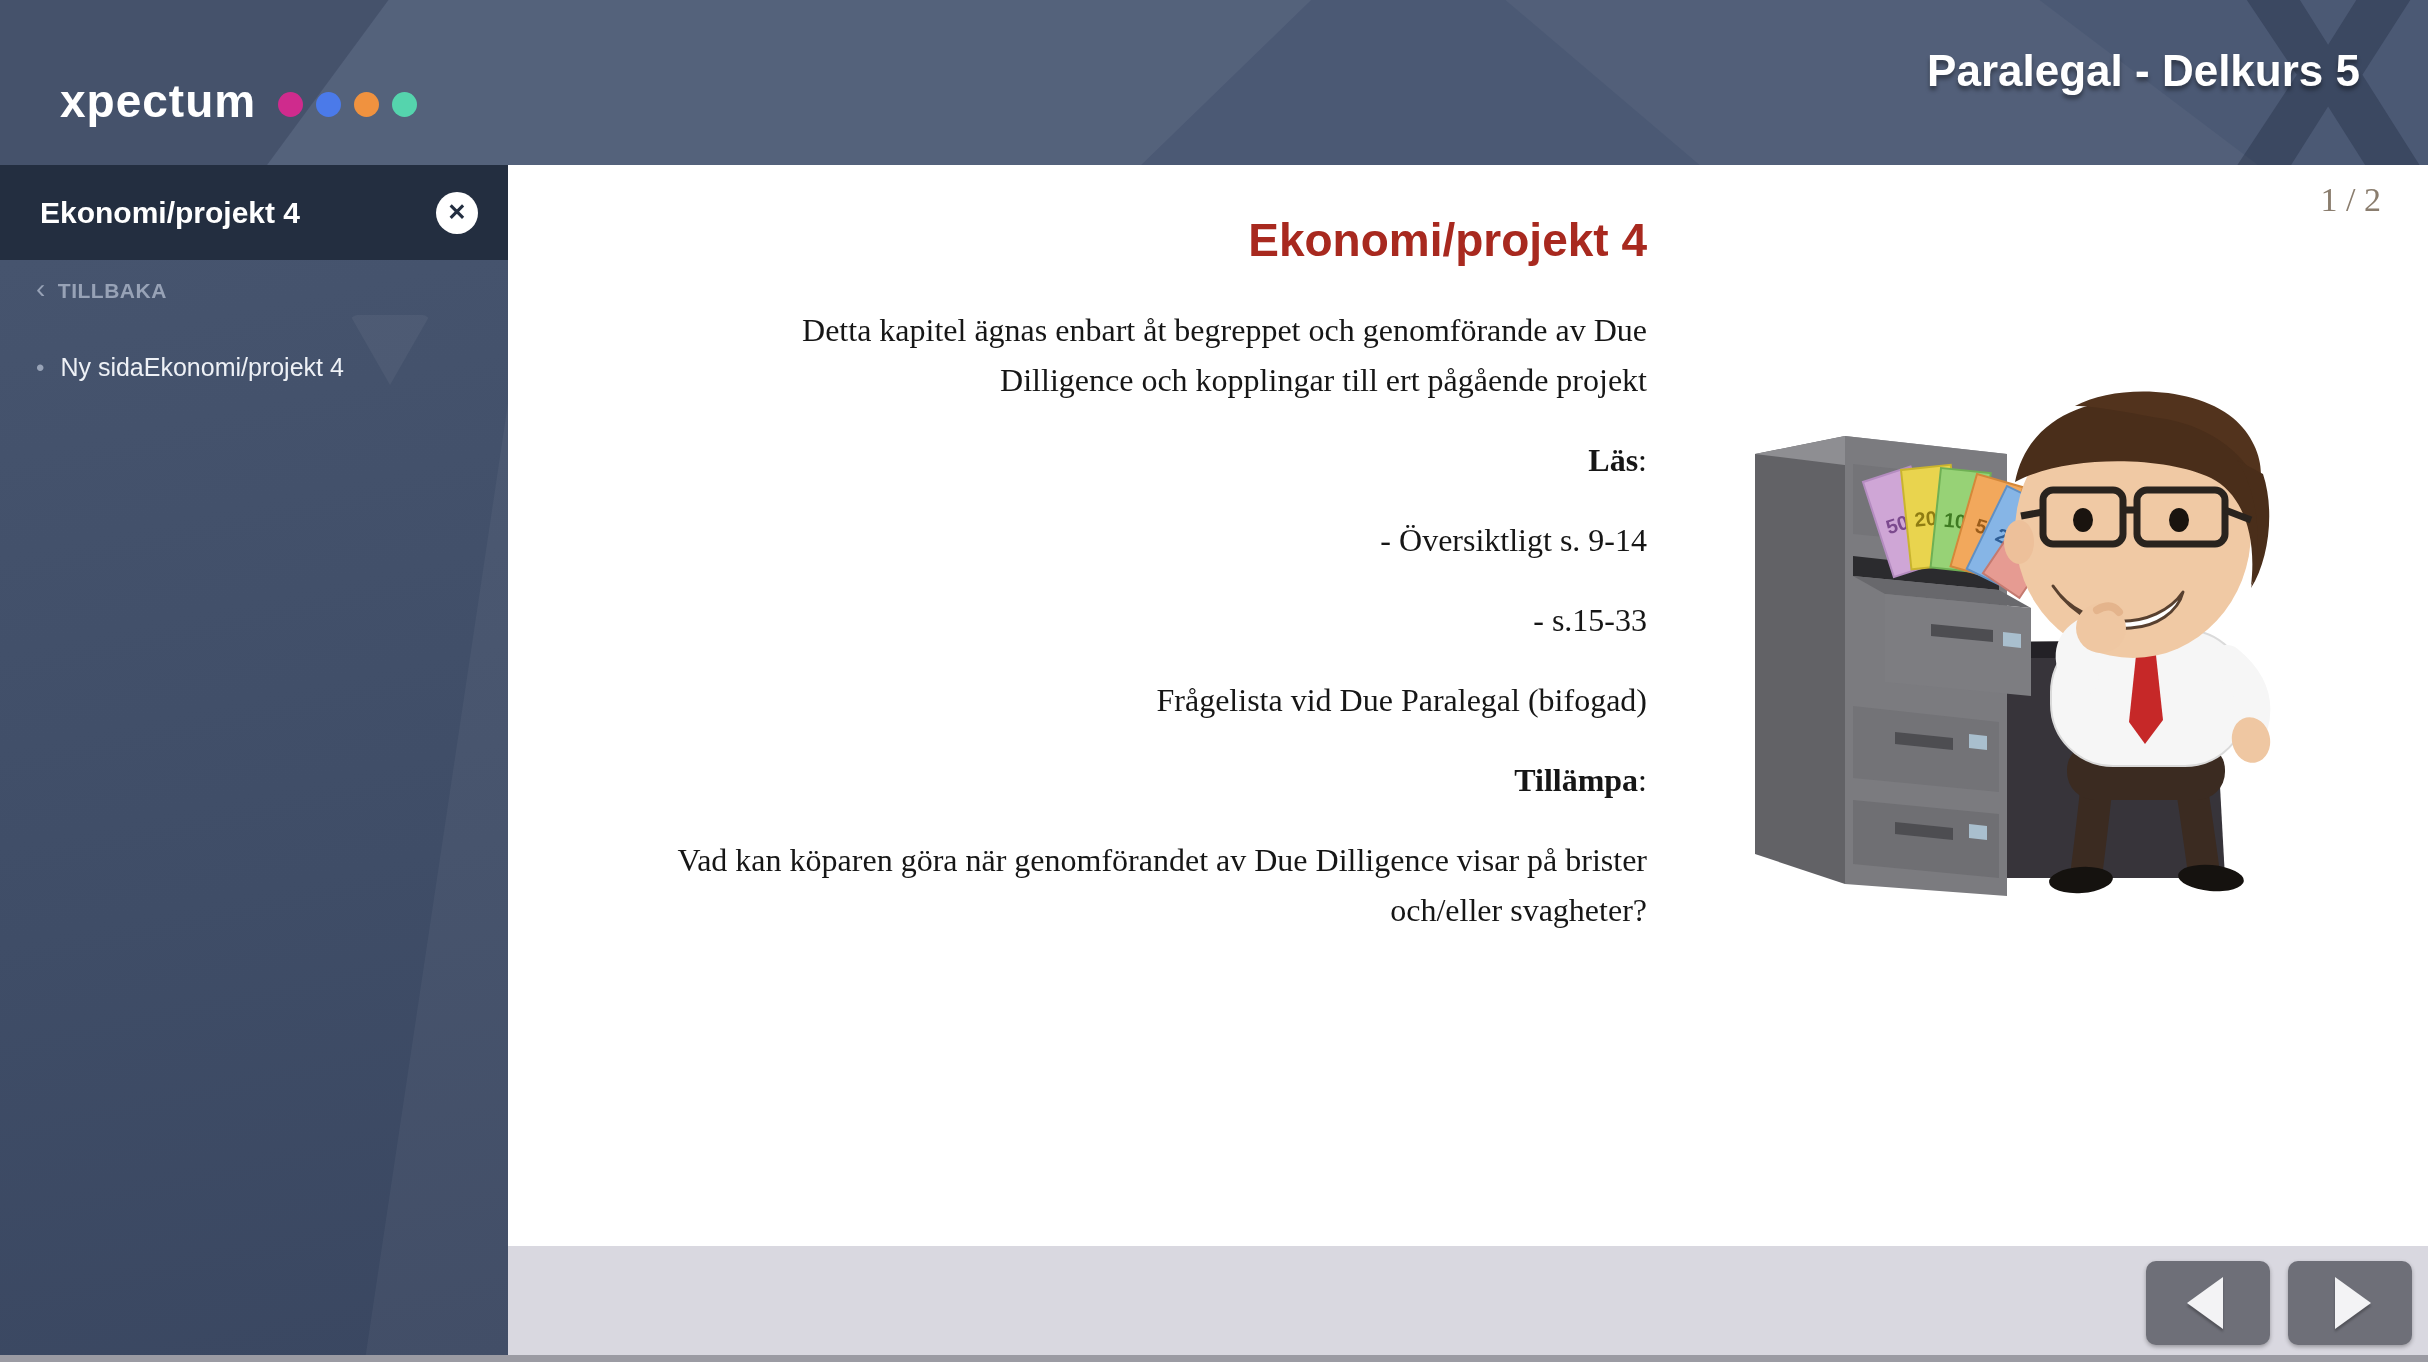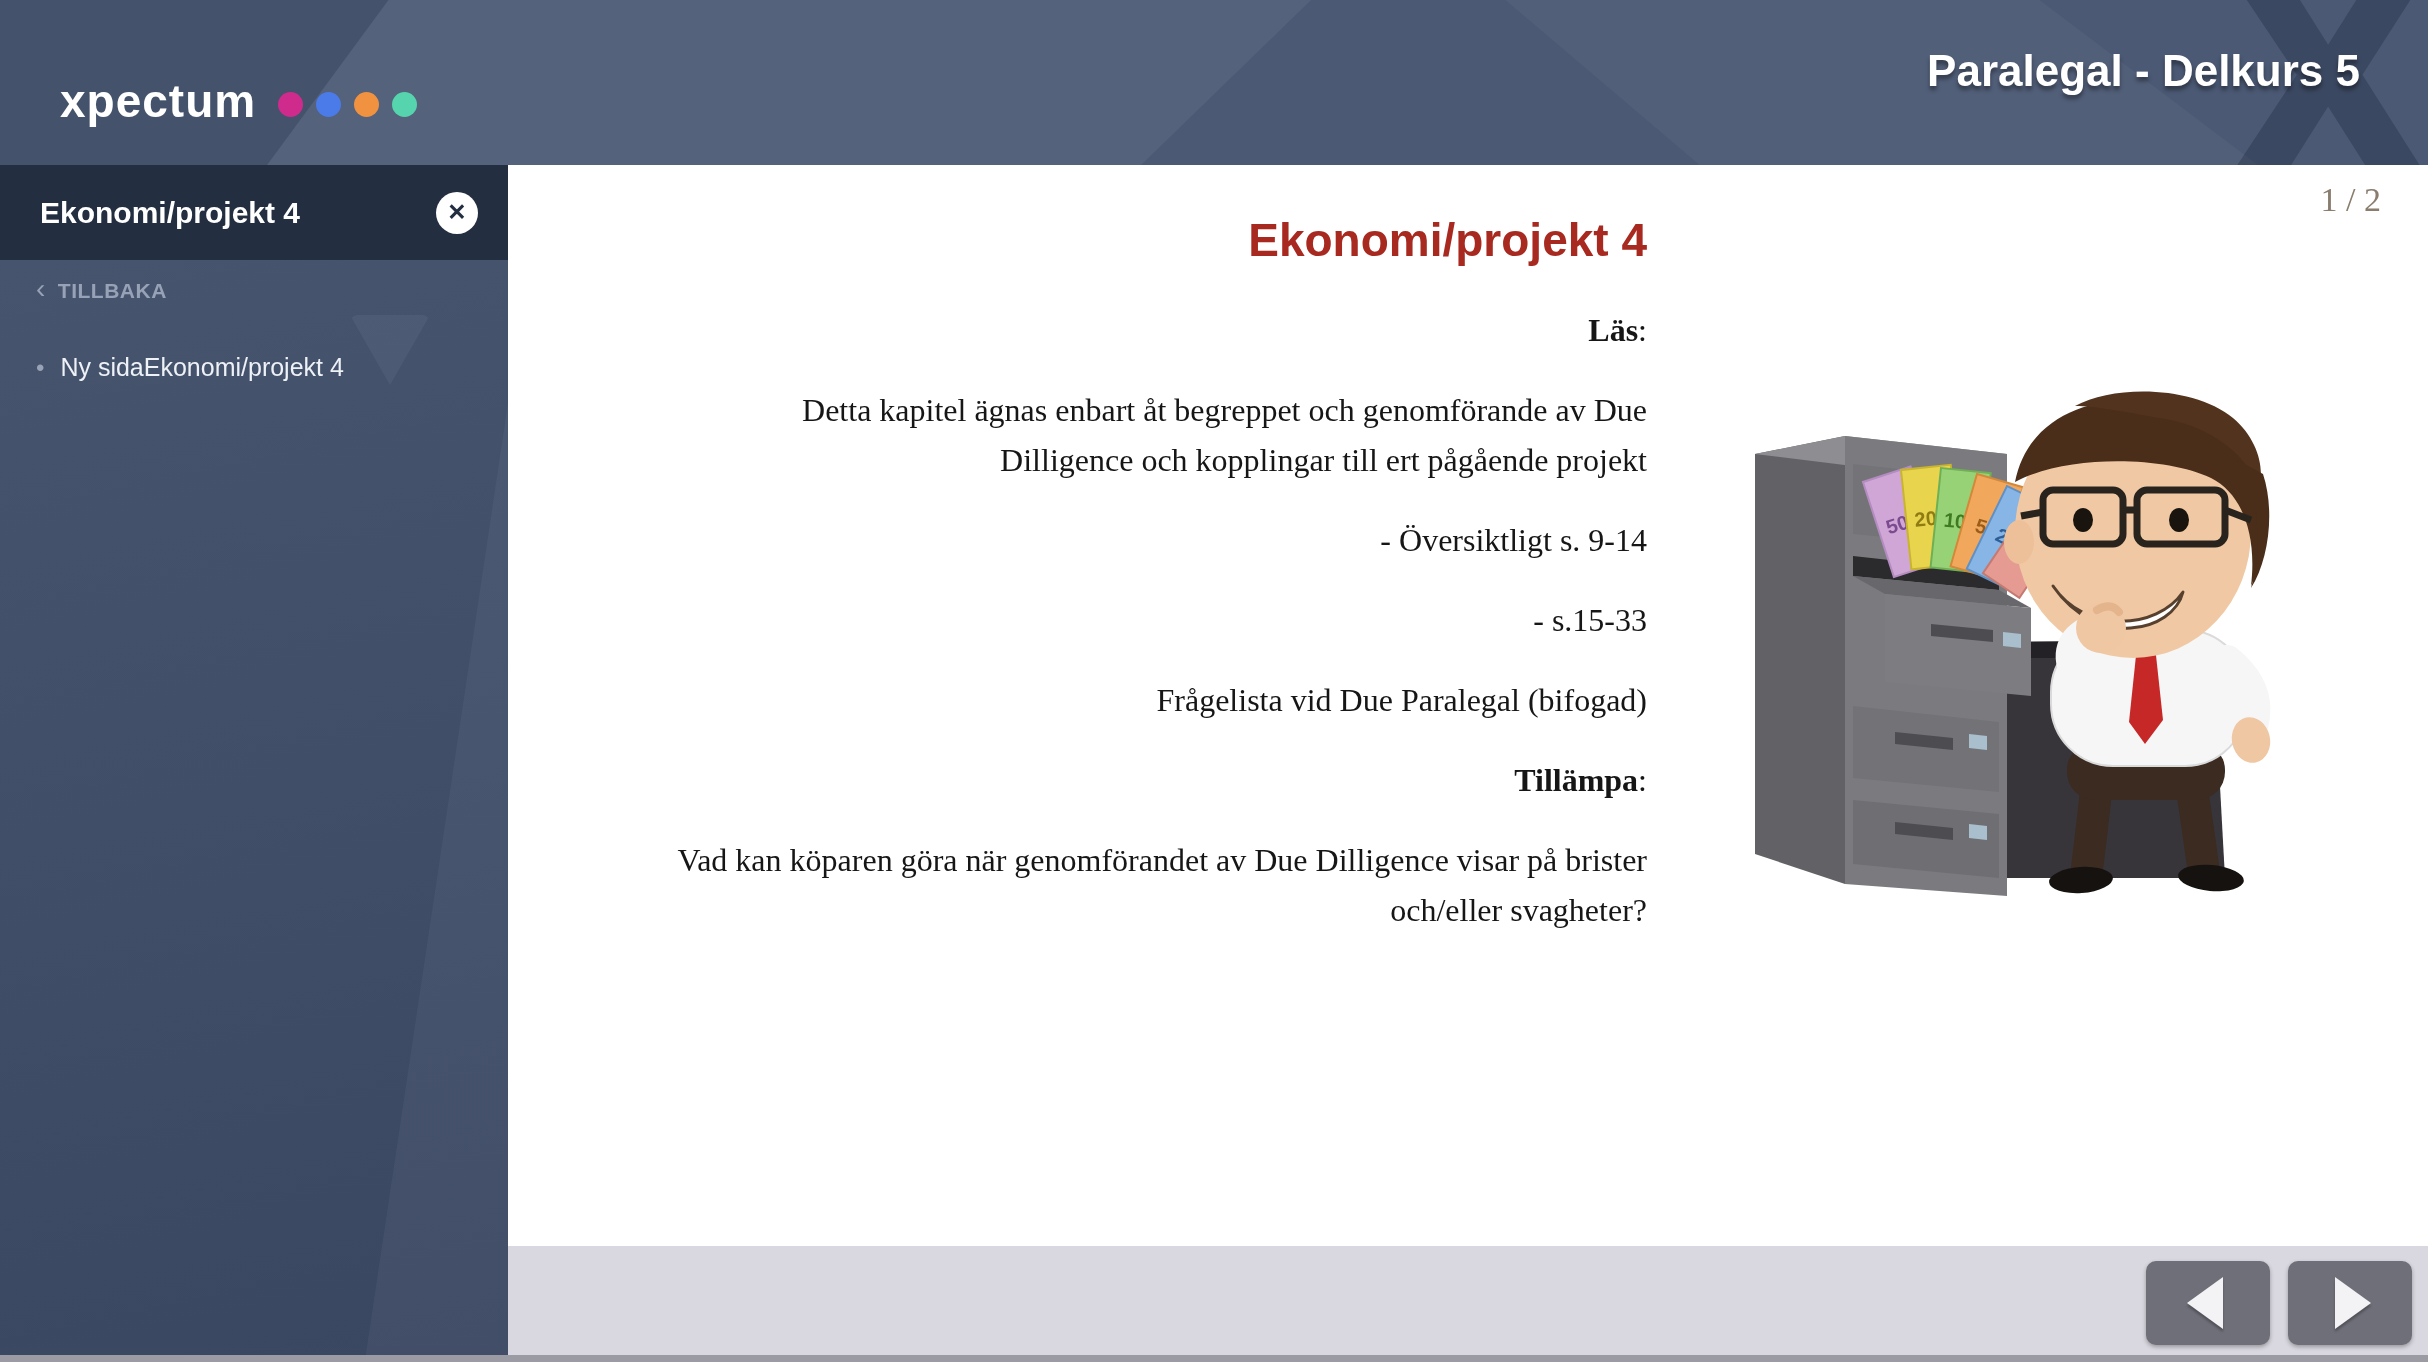--- a/index.html
+++ b/index.html
@@ -126,22 +126,22 @@
       <span>Ny sidaEkonomi/projekt 4</span>
     </div>
   </div>
 
   <div class="content">
     <div class="page-indicator">1 / 2</div>
 
     <div class="lesson">
       <h1 class="lesson-title">Ekonomi/projekt 4</h1>
       <div>
+          <p class="body-para">Detta kapitel ägnas enbart åt begreppet och genomförande av Due Dilligence och kopplingar till ert pågående projekt</p>
           <p class="body-para"><b>Läs</b>:</p>
-          <p class="body-para">Detta kapitel ägnas enbart åt begreppet och genomförande av Due Dilligence och kopplingar till ert pågående projekt</p>
           <p class="body-para">- Översiktligt s. 9-14</p>
           <p class="body-para">- s.15-33</p>
           <p class="body-para">Frågelista vid Due Paralegal (bifogad)</p>
           <p class="body-para"><b>Tillämpa</b>:</p>
           <p class="body-para">Vad kan köparen göra när genomförandet av Due Dilligence visar på brister och/eller svagheter?</p>
         </div>
     </div>
 
     <div class="illustration">
       <svg viewBox="0 0 535 510" width="535" height="510">

